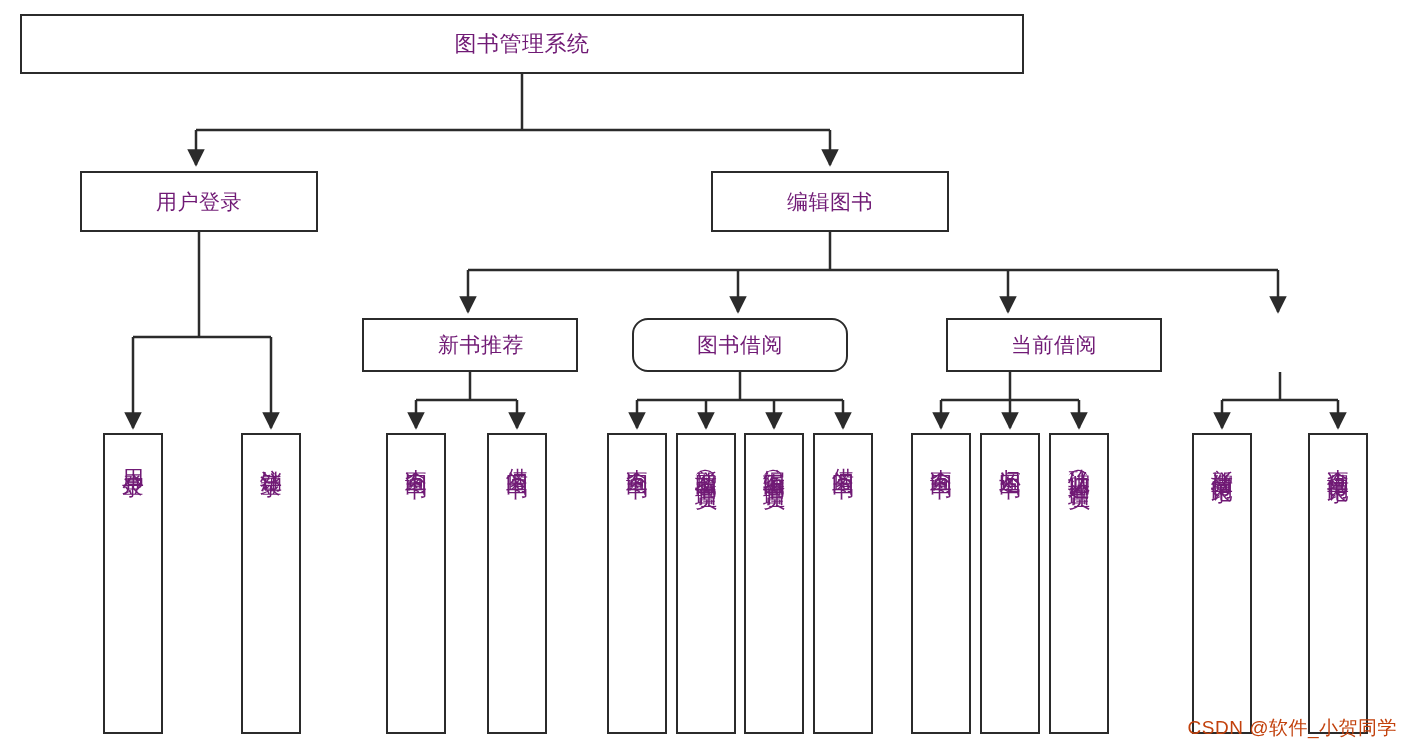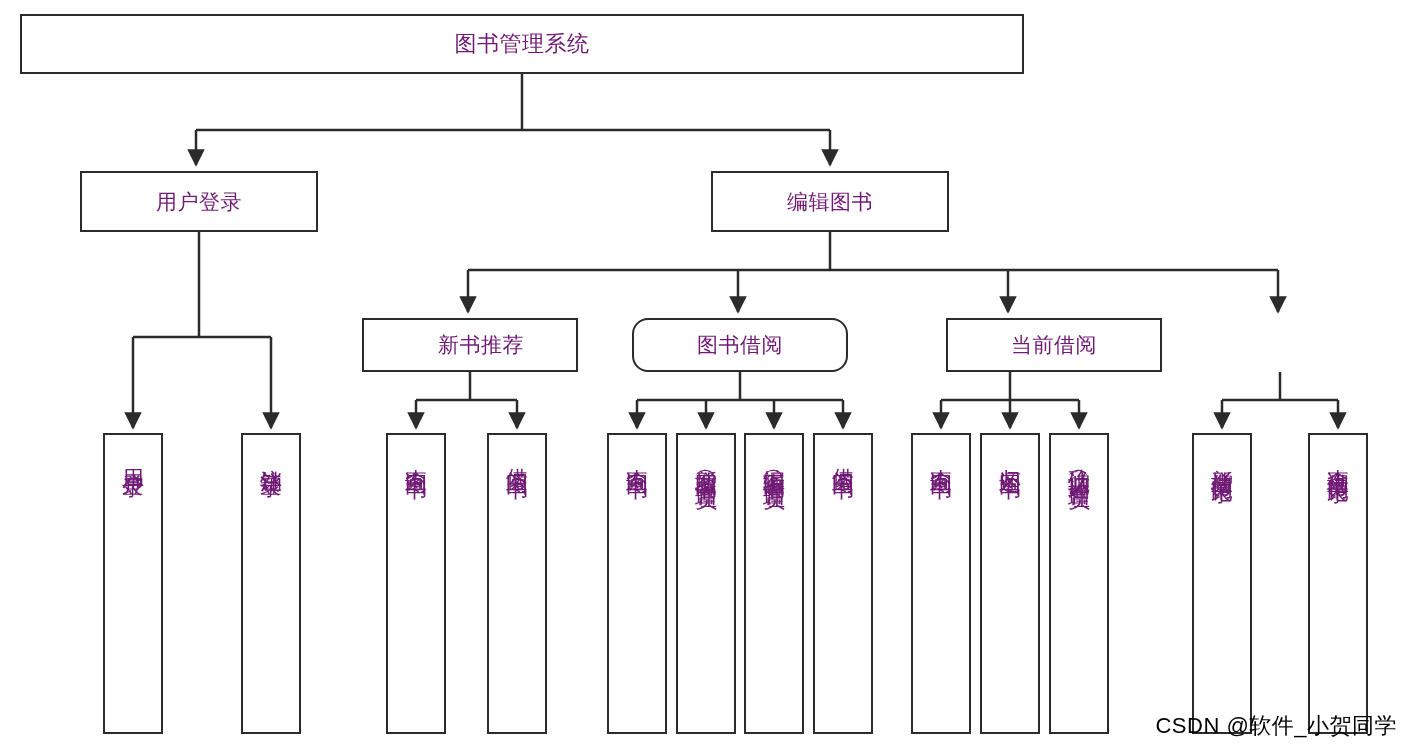--- a/index.html
+++ b/index.html
@@ -57,22 +57,22 @@
     writing-mode: vertical-rl;
     text-orientation: upright;
     font-size: 22px;
     letter-spacing: 3px;
     line-height: 1;
   }
   .watermark {
     position: absolute;
     right: 8px;
     bottom: 6px;
-    font-size: 22px;
-    color: #000000;
+    font-size: 19px;
+    color: #c2410c;
     letter-spacing: 0.5px;
     user-select: none;
   }
 </style>
 </head>
 <body>
 
 <div id="diagram-root">
 
   <svg class="wires" viewBox="0 0 1405 747" xmlns="http://www.w3.org/2000/svg">

